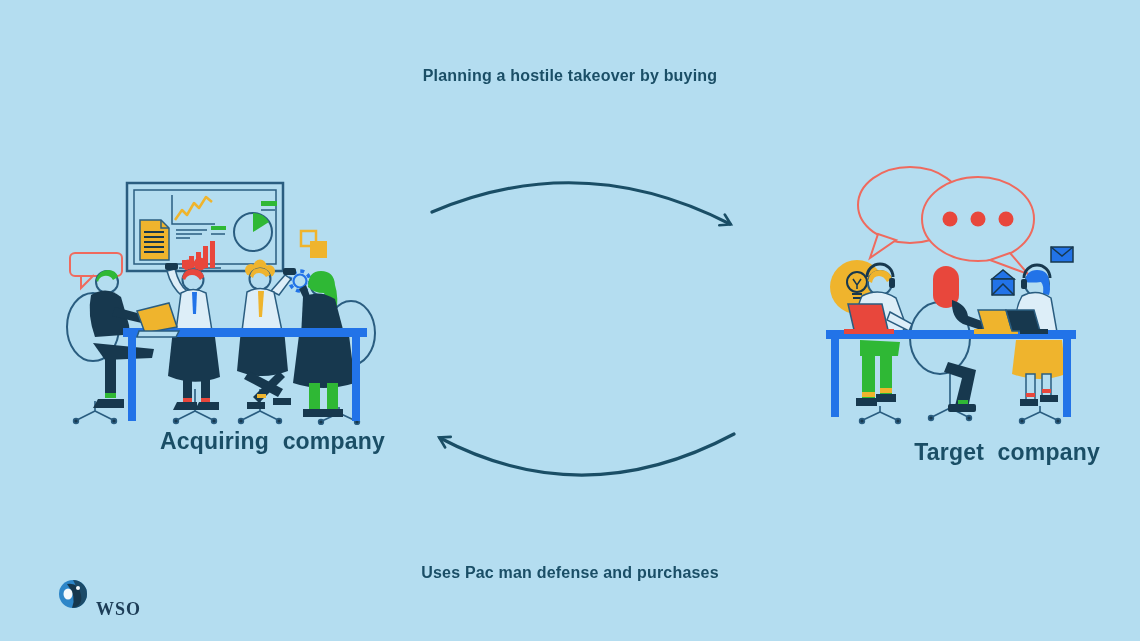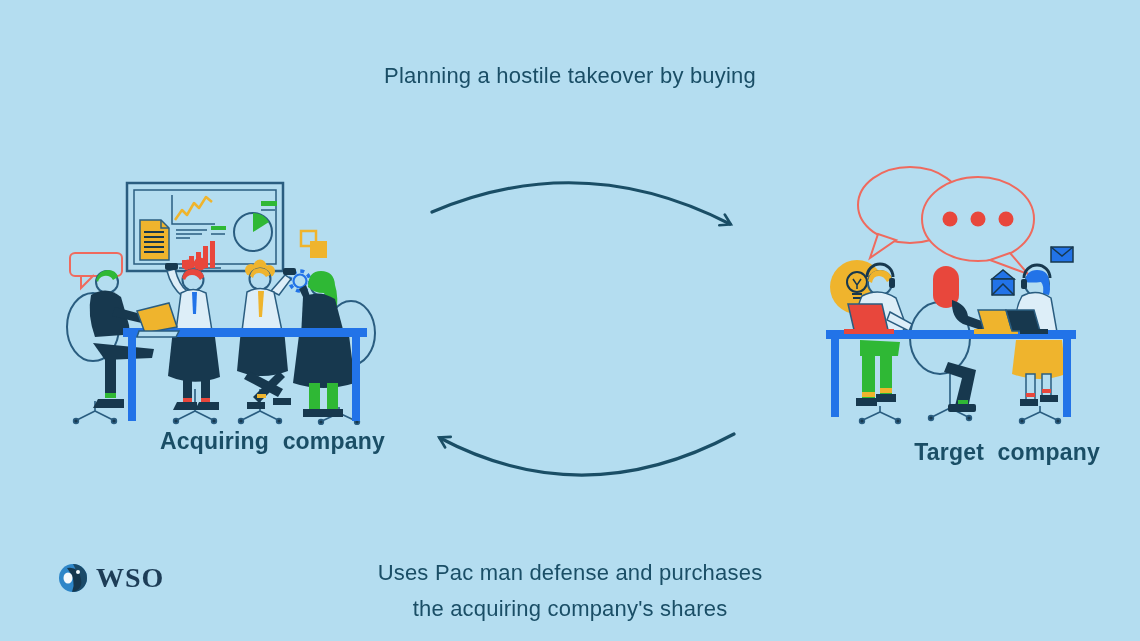--- a/index.html
+++ b/index.html
@@ -3,39 +3,39 @@
 <meta charset="utf-8">
 <style>
   html,body{margin:0;padding:0;}
   body{font-family:"Liberation Sans",sans-serif;}
   #canvas{
     position:relative;width:1140px;height:641px;overflow:hidden;
     background:var(--bg,#b4ddf0);
   }
   .caption{
     position:absolute;left:320px;width:500px;text-align:center;
-    color:var(--text,#1a4e66);font-size:22px;font-weight:400;line-height:36px;
+    color:var(--text,#1a4e66);font-size:16px;font-weight:700;line-height:36px;
     letter-spacing:.2px;
   }
   .caption span{display:block;}
   #top-caption{top:58px;}
   #bottom-caption{top:510px;margin-top:45px;}
   .group-label{
     position:absolute;text-align:right;color:var(--text,#1a4e66);
     font-size:23px;font-weight:700;word-spacing:7px;letter-spacing:.2px;
   }
   #label-acquiring{left:45px;width:340px;top:428px;}
   #label-target{left:800px;width:300px;top:439px;}
   #arrows-layer{position:absolute;left:0;top:0;width:1140px;height:641px;pointer-events:none;}
   #left-illustration{position:absolute;left:55px;top:175px;width:340px;height:250px;}
   #right-illustration{position:absolute;left:800px;top:160px;width:300px;height:265px;}
   #logo{position:absolute;left:57px;top:562px;display:flex;align-items:center;gap:7px;}
   #logo-text{
-    font-family:"Liberation Serif",serif;font-weight:700;font-size:28px;
-    color:var(--logo-navy,#1d3d57);letter-spacing:1px;line-height:32px;
+    font-family:"Liberation Serif",serif;font-weight:700;font-size:18px;
+    color:var(--logo-navy,#1d3d57);letter-spacing:1px;line-height:32px;margin-top:31px;
   }
   .ln15{fill:none;stroke:var(--outline,#2a5d80);stroke-width:1.5;}
   .bgfill{fill:var(--bg,#b4ddf0);}
   .navy{fill:var(--navy,#17384e);}
   .green{fill:var(--green,#2fb835);}
   .red{fill:var(--red,#e8473c);}
   .yellow{fill:var(--yellow,#efb42d);}
   .blue{fill:var(--blue,#2273e8);}
   .shirt{fill:var(--shirt,#ddeef8);stroke:var(--outline,#2a5d80);stroke-width:1.5;}
   .redline{fill:none;stroke:var(--red-line,#ef6a5e);stroke-width:2;}
@@ -46,21 +46,20 @@
 <body>
 
 <div id="canvas">
 
   <div class="caption" id="top-caption">
     <span>Planning a hostile takeover by buying</span>
   </div>
 
   <div class="caption" id="bottom-caption">
     <span>Uses Pac man defense and purchases</span>
-    <span>the acquiring company's shares</span>
   </div>
 
   <svg id="arrows-layer" viewBox="0 0 1140 641">
     <defs>
       <marker id="ah" markerWidth="18" markerHeight="18" refX="12" refY="8" orient="auto" markerUnits="userSpaceOnUse">
         <path d="M3,2 L13,8 L3,14" fill="none" stroke="var(--text,#1a4e66)" stroke-width="2.6" stroke-linecap="round"></path>
       </marker>
     </defs>
     <path class="arrow" d="M432,212 Q582,148 730,224" marker-end="url(#ah)"></path>
     <path class="arrow" d="M734,434 Q584,514 440,438" marker-end="url(#ah)"></path>

